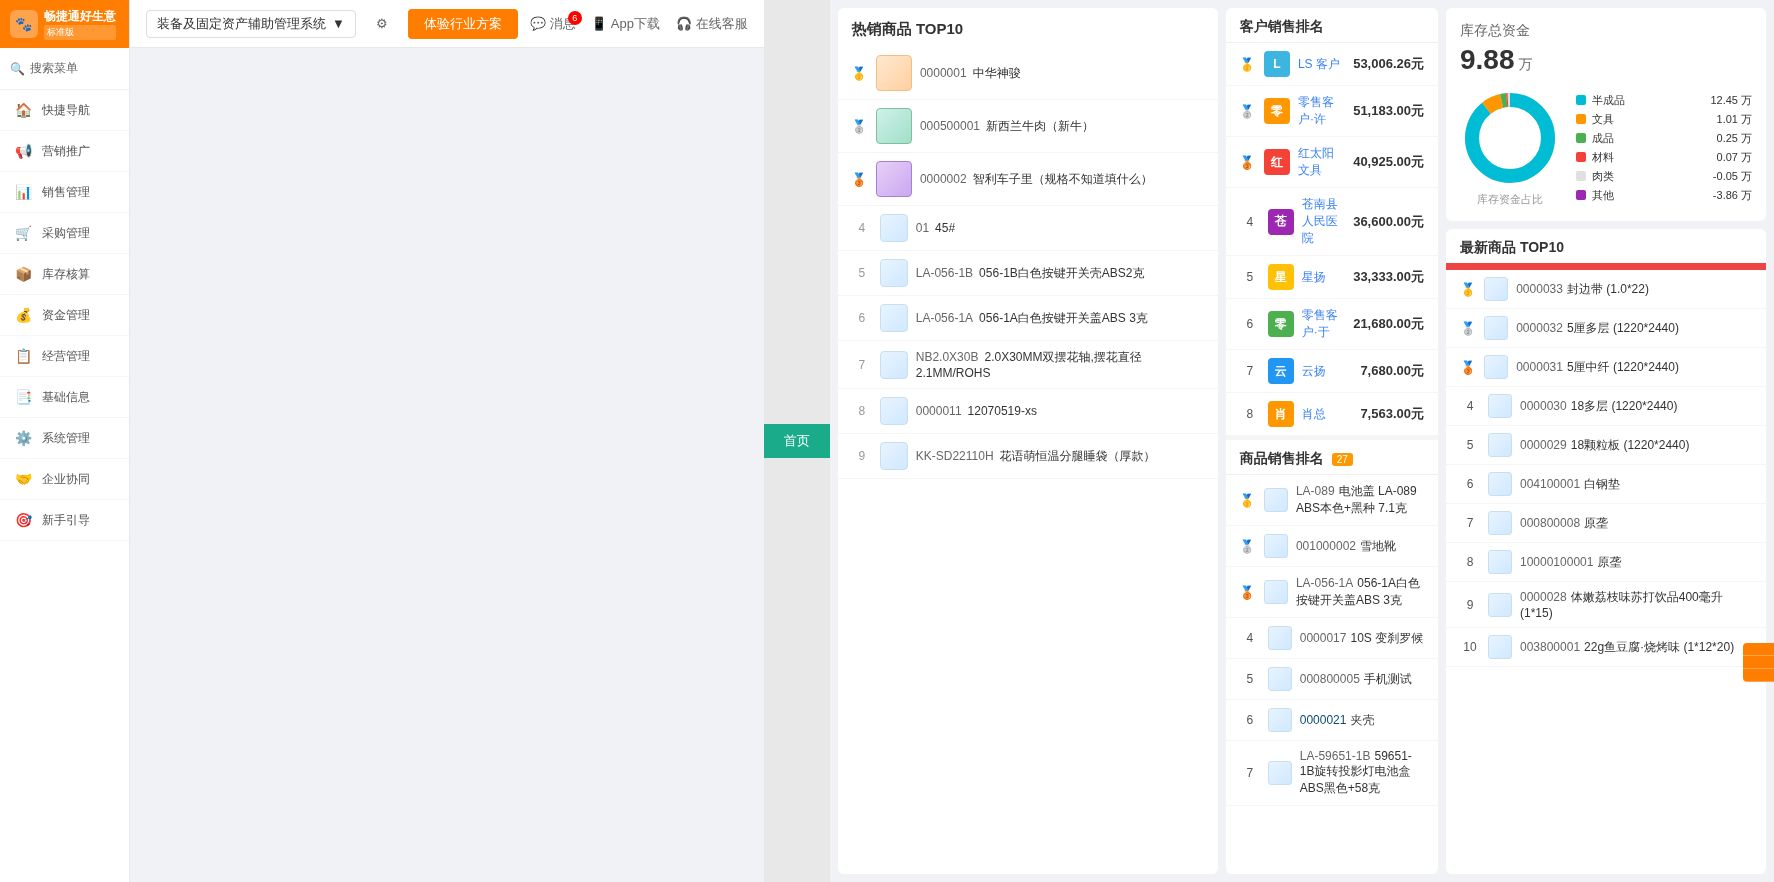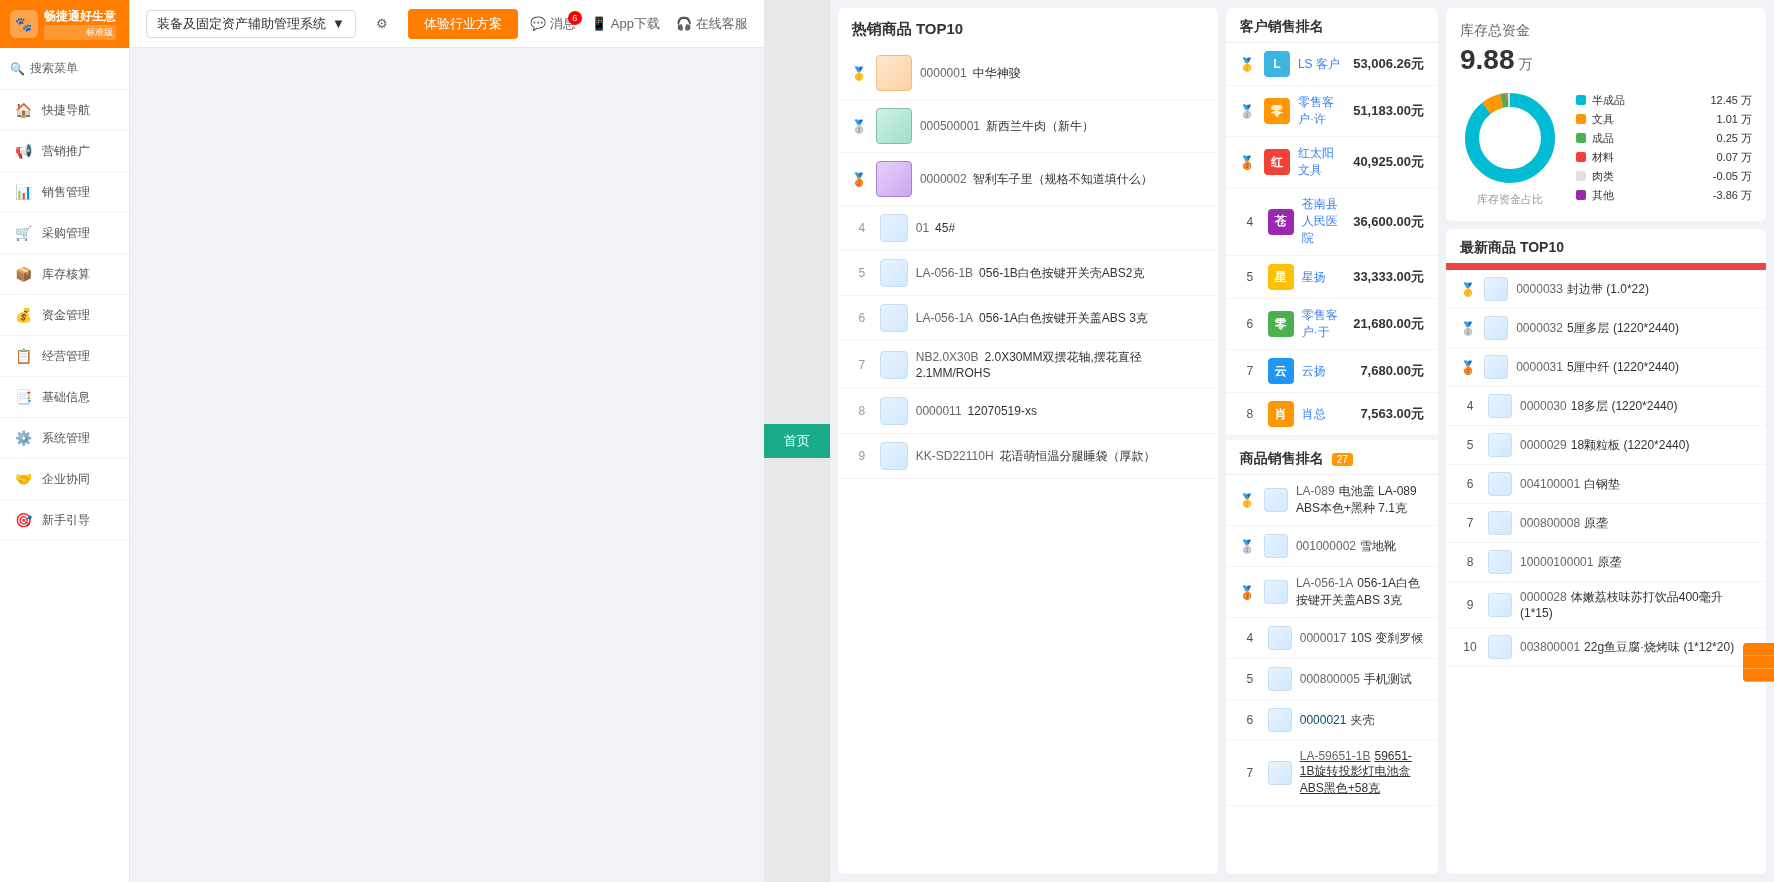--- a/index.html
+++ b/index.html
@@ -2,21 +2,21 @@
 <html><head>
   <meta charset="utf-8">
   <style>
     * { margin: 0; padding: 0; box-sizing: border-box; }
     body { font-family: 'Microsoft YaHei', sans-serif; font-size: 13px; background: #f0f2f5; color: #333; display: flex; height: 882px; overflow: hidden; }
 
     
     .sidebar { width: 130px; background: #fff; display: flex; flex-direction: column; border-right: 1px solid #e8e8e8; flex-shrink: 0; }
     .sidebar-logo { background: #ff7d00; color: #fff; padding: 8px 10px; display: flex; align-items: center; gap: 6px; height: 48px; }
     .sidebar-logo-icon { width: 28px; height: 28px; background: rgba(255,255,255,0.3); border-radius: 6px; display: flex; align-items: center; justify-content: center; font-size: 14px; font-weight: bold; }
-    .sidebar-logo-badge { font-size: 9px; background: rgba(255,255,255,0.2); border-radius: 2px; padding: 1px 3px; text-align: right; }
+    .sidebar-logo-badge { font-size: 9px; background: rgba(255,255,255,0.2); border-radius: 2px; padding: 1px 3px; }
     .sidebar-search { padding: 8px 10px; border-bottom: 1px solid #f0f0f0; }
     .sidebar-search-btn { display: flex; align-items: center; gap: 5px; color: #666; font-size: 12px; cursor: pointer; padding: 4px 0; }
     .sidebar-nav { flex: 1; overflow-y: auto; }
     .nav-item { display: flex; align-items: center; gap: 8px; padding: 10px 14px; cursor: pointer; color: #555; font-size: 12px; border-bottom: 1px solid #f5f5f5; }
     .nav-icon { width: 20px; height: 20px; display: flex; align-items: center; justify-content: center; font-size: 14px; color: #999; }
 
     
     .main { flex: 1; display: flex; flex-direction: row; overflow: hidden; }
 
     
@@ -353,21 +353,21 @@
           <div style="flex:1;font-size:12px;"><span style="color:#666;margin-right:4px;">000800005</span><span>手机测试</span></div>
         </div>
         <div class="rank-item">
           <span style="width:20px;text-align:center;font-size:12px;color:#555;">6</span>
           <div class="img-placeholder-sm"></div>
           <div style="flex:1;font-size:12px;"><span style="color:#0c4a6e;margin-right:4px;">0000021</span><span>夹壳</span></div>
         </div>
         <div class="rank-item">
           <span style="width:20px;text-align:center;font-size:12px;color:#555;">7</span>
           <div class="img-placeholder-sm"></div>
-          <div style="flex:1;font-size:12px;text-decoration:underline;"><span style="color:#666;margin-right:4px;">LA-59651-1B</span><span>59651-1B旋转投影灯电池盒ABS黑色+58克</span></div>
+          <div style="flex:1;font-size:12px;"><span style="color:#666;margin-right:4px;">LA-59651-1B</span><span>59651-1B旋转投影灯电池盒ABS黑色+58克</span></div>
         </div>
       </div>
     </div>
 
     <div class="right-panel">
 
       <div class="inventory-panel">
         <div class="inventory-title">库存总资金</div>
         <div style="display:flex;align-items:baseline;gap:4px;margin-bottom:2px;">
           <span class="inventory-amount">9.88</span>

